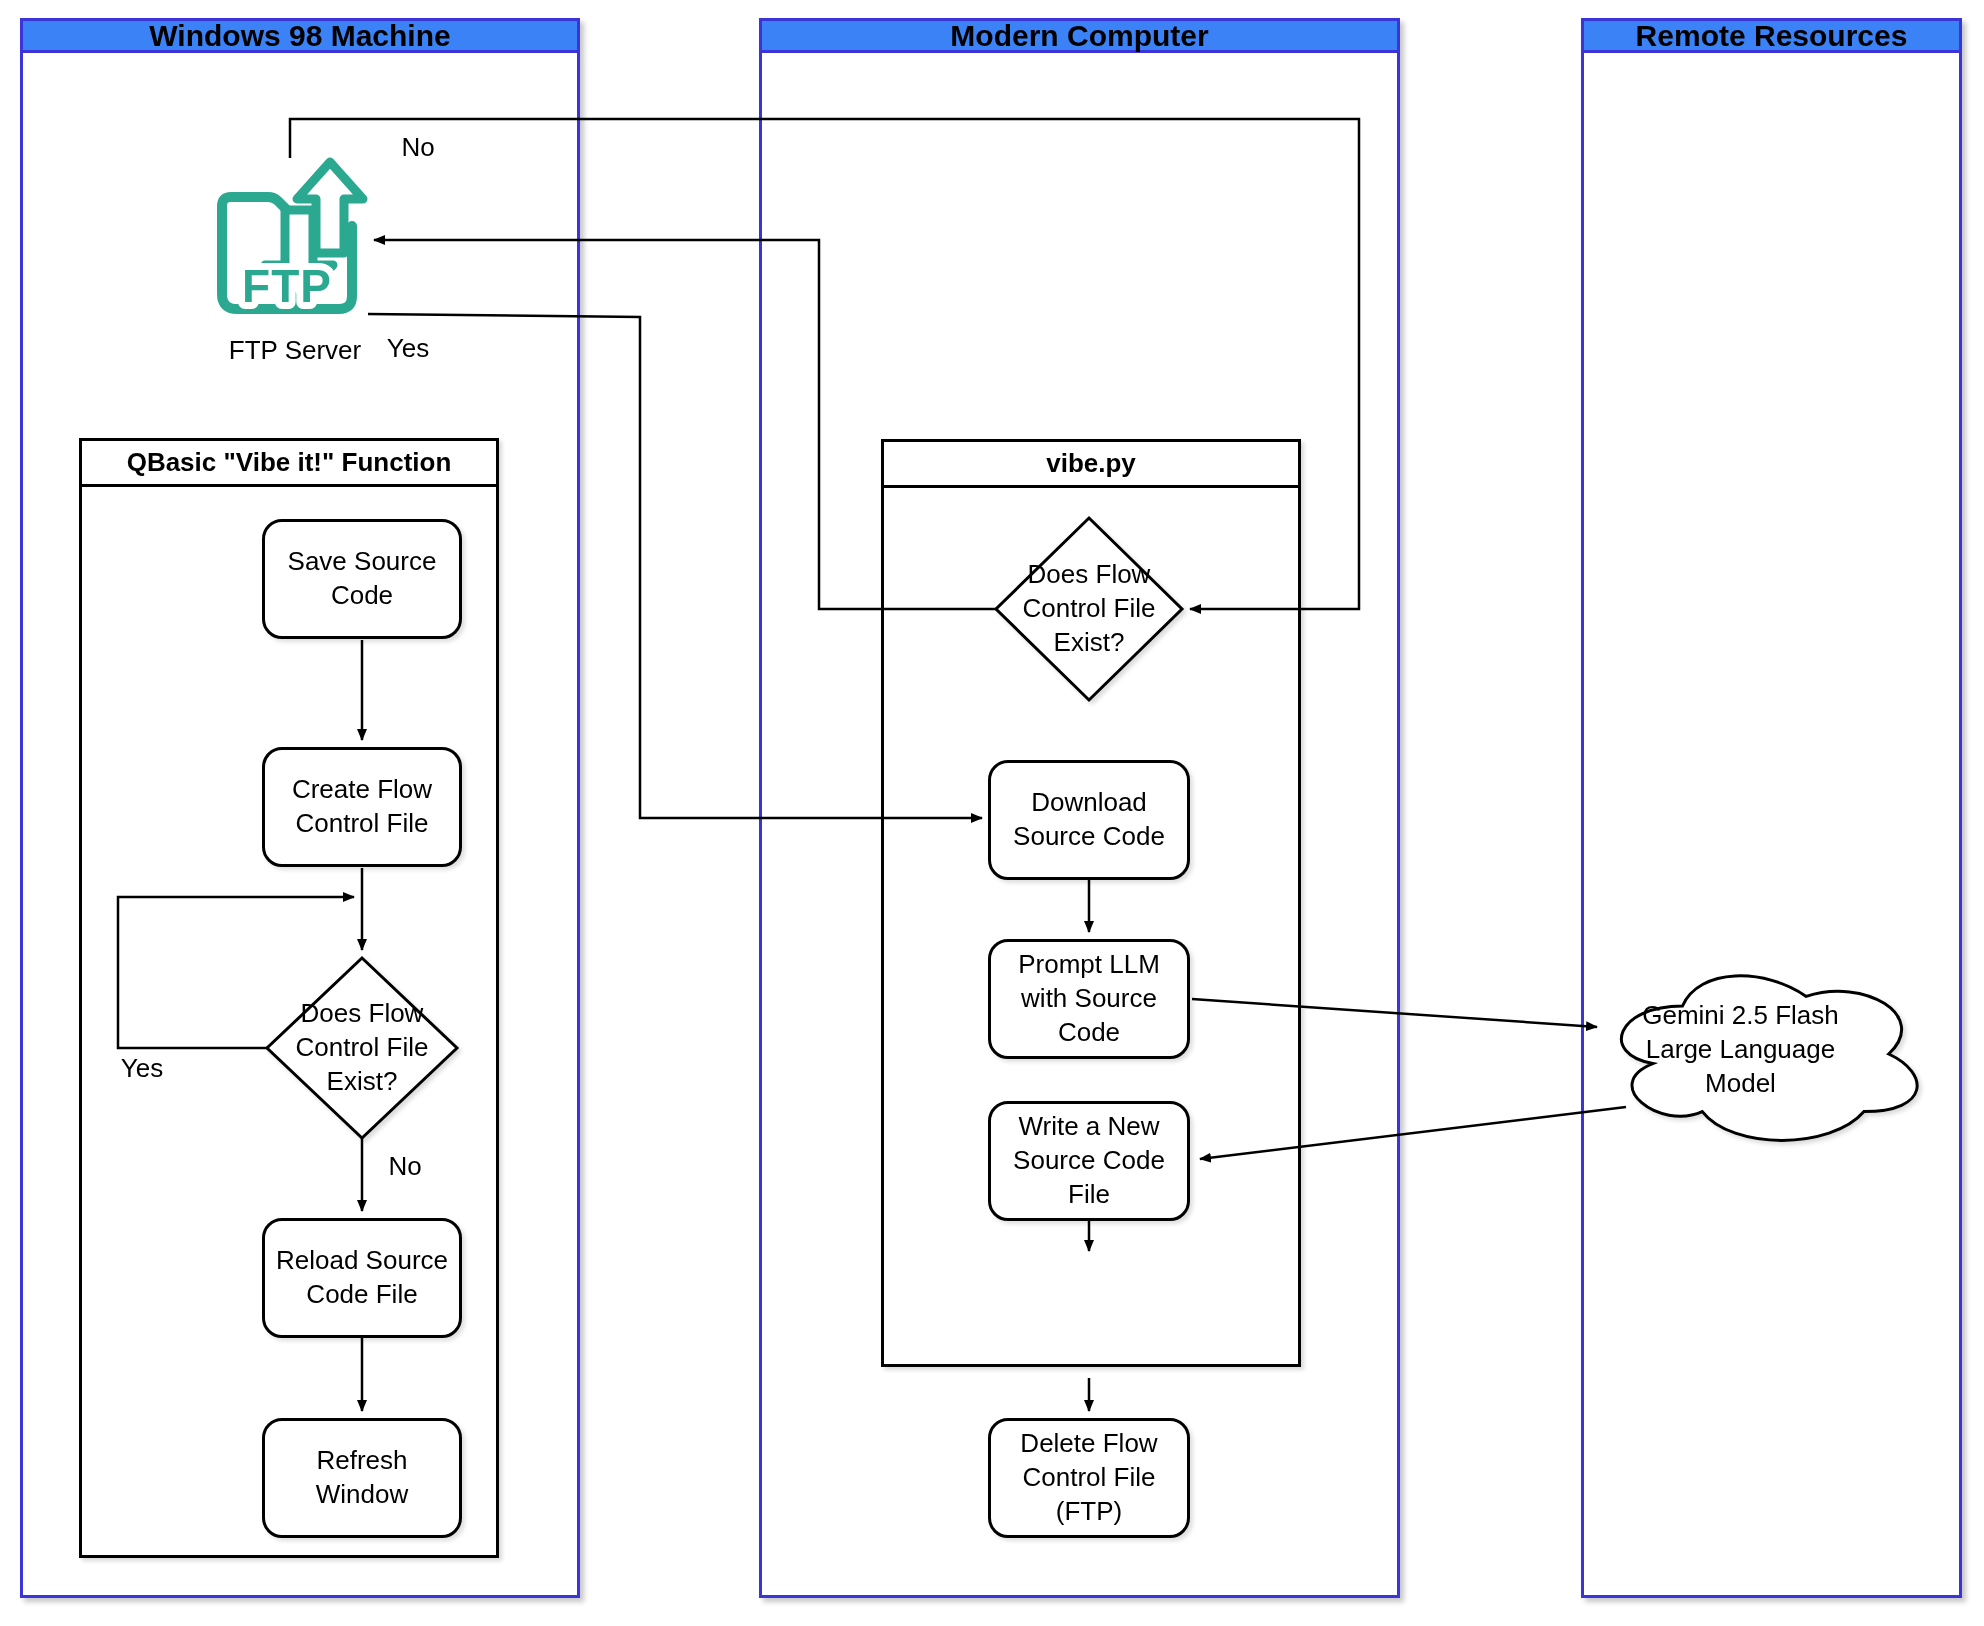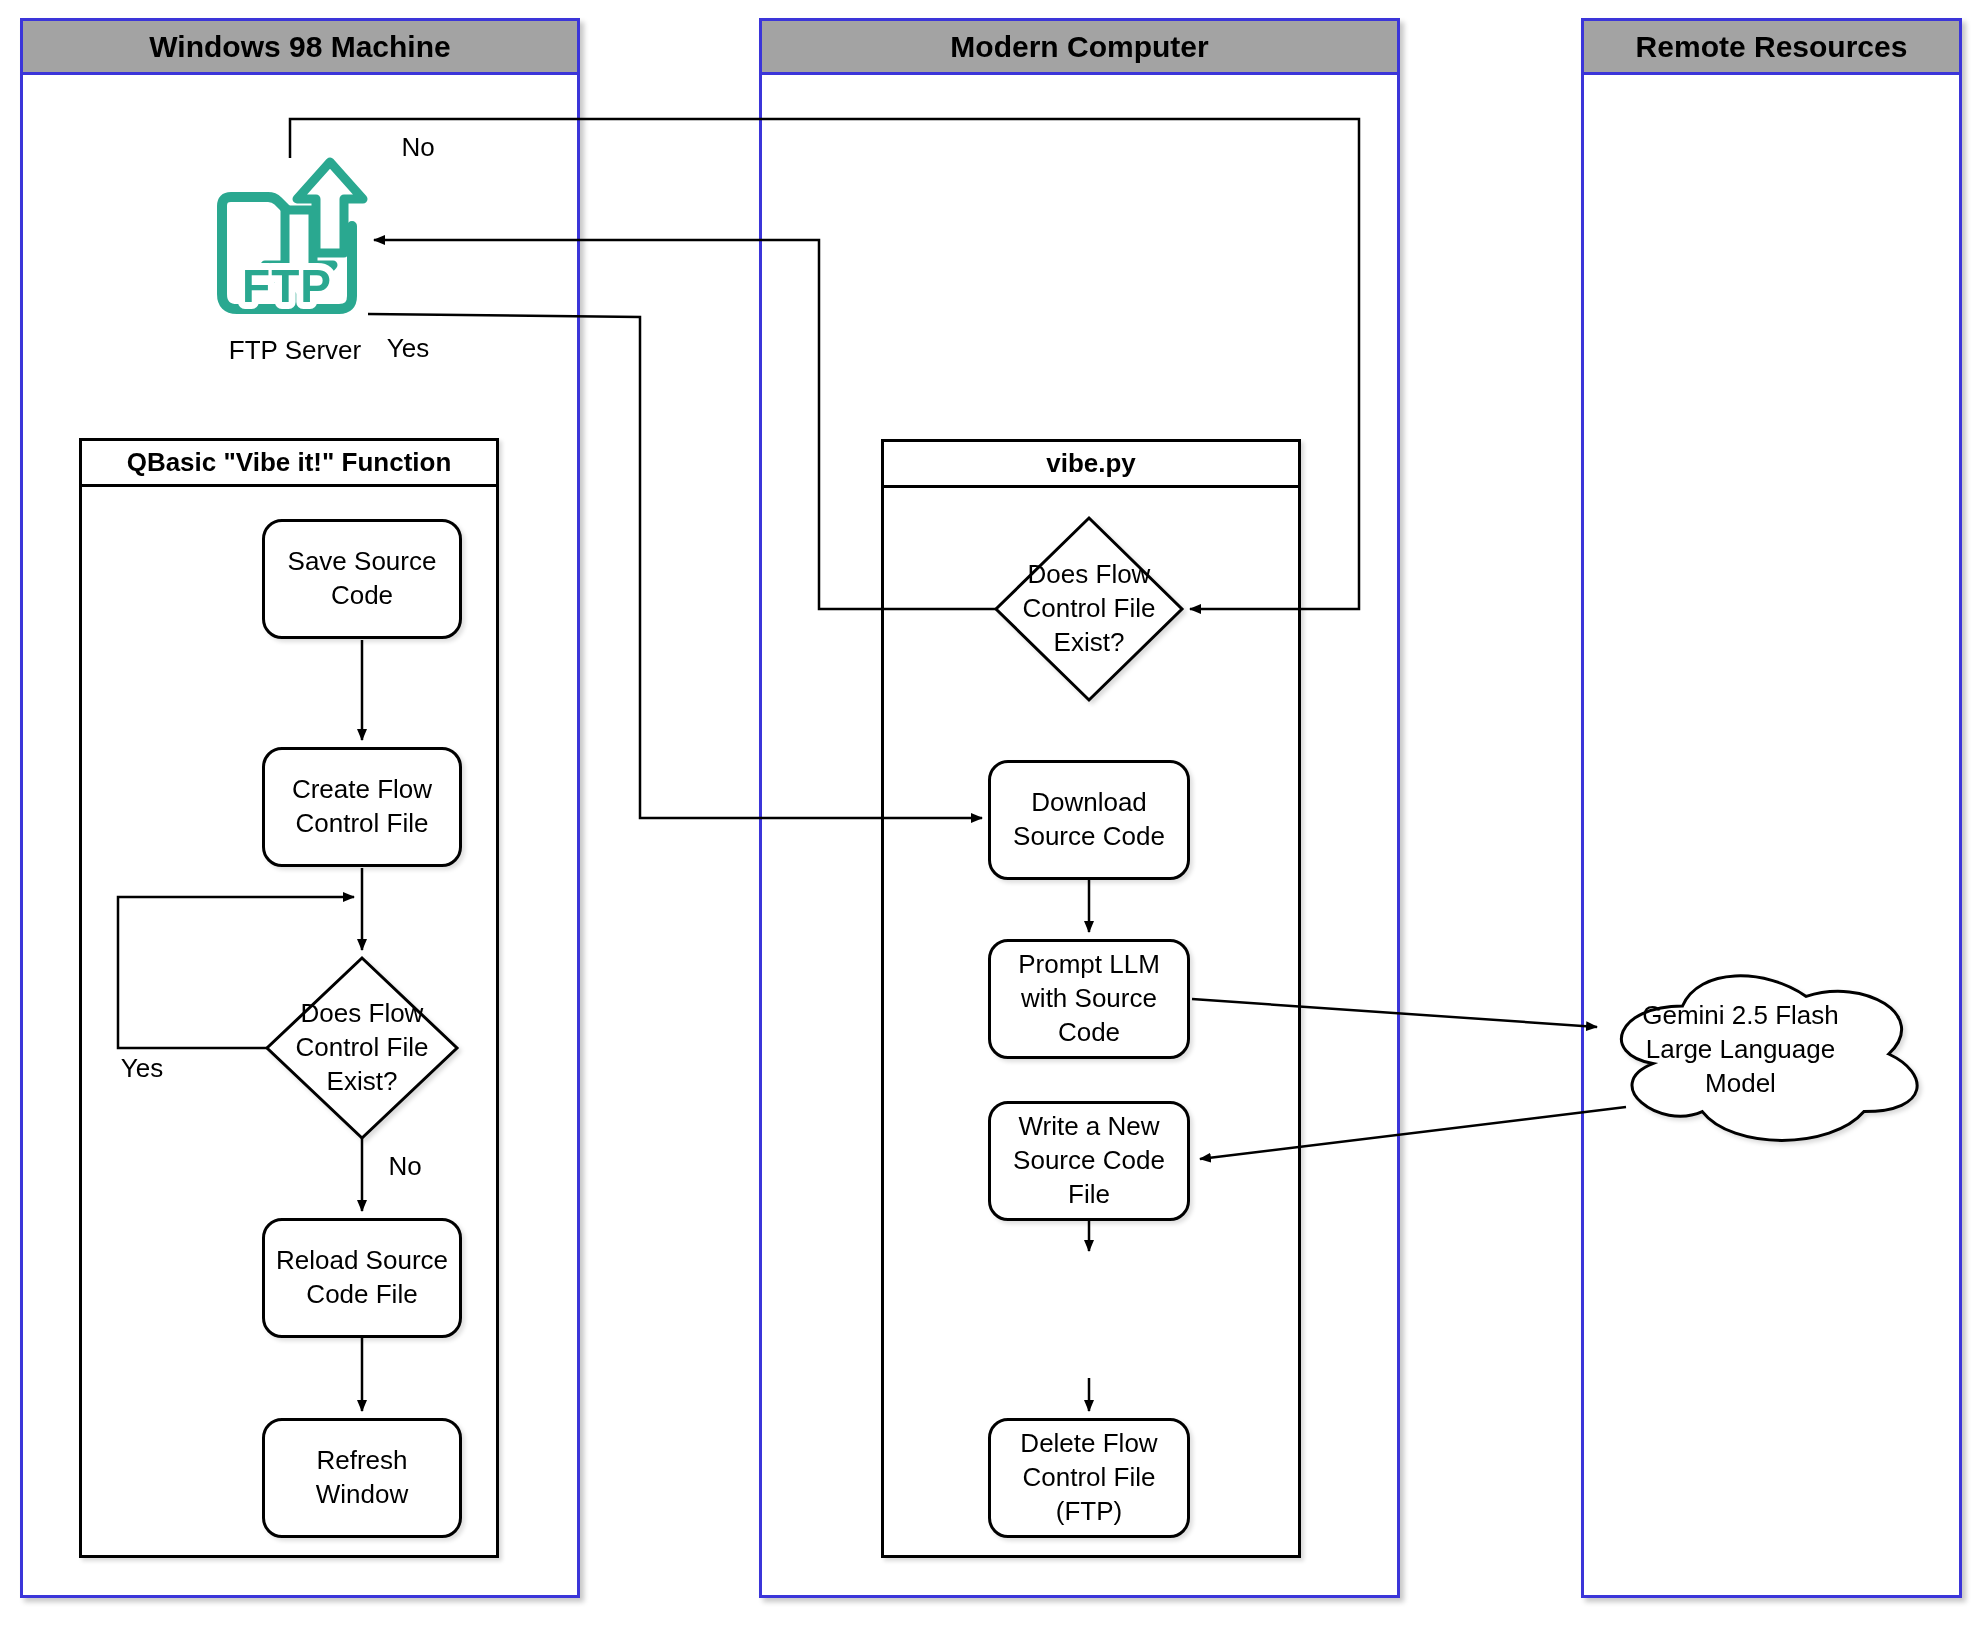--- a/index.html
+++ b/index.html
@@ -5,21 +5,21 @@
   html,body{margin:0;padding:0;background:#ffffff;}
   #canvas{
     position:relative;width:1984px;height:1626px;background:#ffffff;overflow:hidden;
     font-family:"Liberation Sans","DejaVu Sans",sans-serif;color:#000;
   }
   .lane{
     position:absolute;border:3px solid #3B35D9;background:transparent;
     box-shadow:4px 4px 5px rgba(0,0,0,0.22);box-sizing:border-box;
   }
   .lane-header{
-    position:absolute;left:0;top:0;right:0;height:54px;background:#a3a3a3;
+    position:absolute;left:0;top:0;right:0;height:32px;background:#3b82f6;
     border-bottom:3px solid #3B35D9;display:flex;align-items:center;justify-content:center;
     font-size:30px;font-weight:bold;box-sizing:border-box;
   }
   .group{
     position:absolute;border:3px solid #000;background:#fff;box-sizing:border-box;
     box-shadow:3px 3px 4px rgba(0,0,0,0.15);
   }
   .group-header{
     position:absolute;left:0;top:0;right:0;height:46px;border-bottom:3px solid #000;
     display:flex;align-items:center;justify-content:center;font-size:26px;font-weight:bold;
@@ -63,21 +63,21 @@
       <span>Remote Resources</span>
     </div>
   </div>
 
   <div class="group" style="left:79px;top:438px;width:420px;height:1120px;">
     <div class="group-header">
       <span>QBasic "Vibe it!" Function</span>
     </div>
   </div>
 
-  <div class="group" style="left:881px;top:439px;width:420px;height:1119px;padding-left:44px;">
+  <div class="group" style="left:881px;top:439px;width:420px;height:928px;padding-left:44px;">
     <div class="group-header">
       <span>vibe.py</span>
     </div>
   </div>
 
   <div class="node" style="left:262px;top:519px;width:200px;height:120px;">
     <span>Save Source Code</span>
   </div>
   <div class="node" style="left:262px;top:747px;width:200px;height:120px;">
     <span>Create Flow Control File</span>

